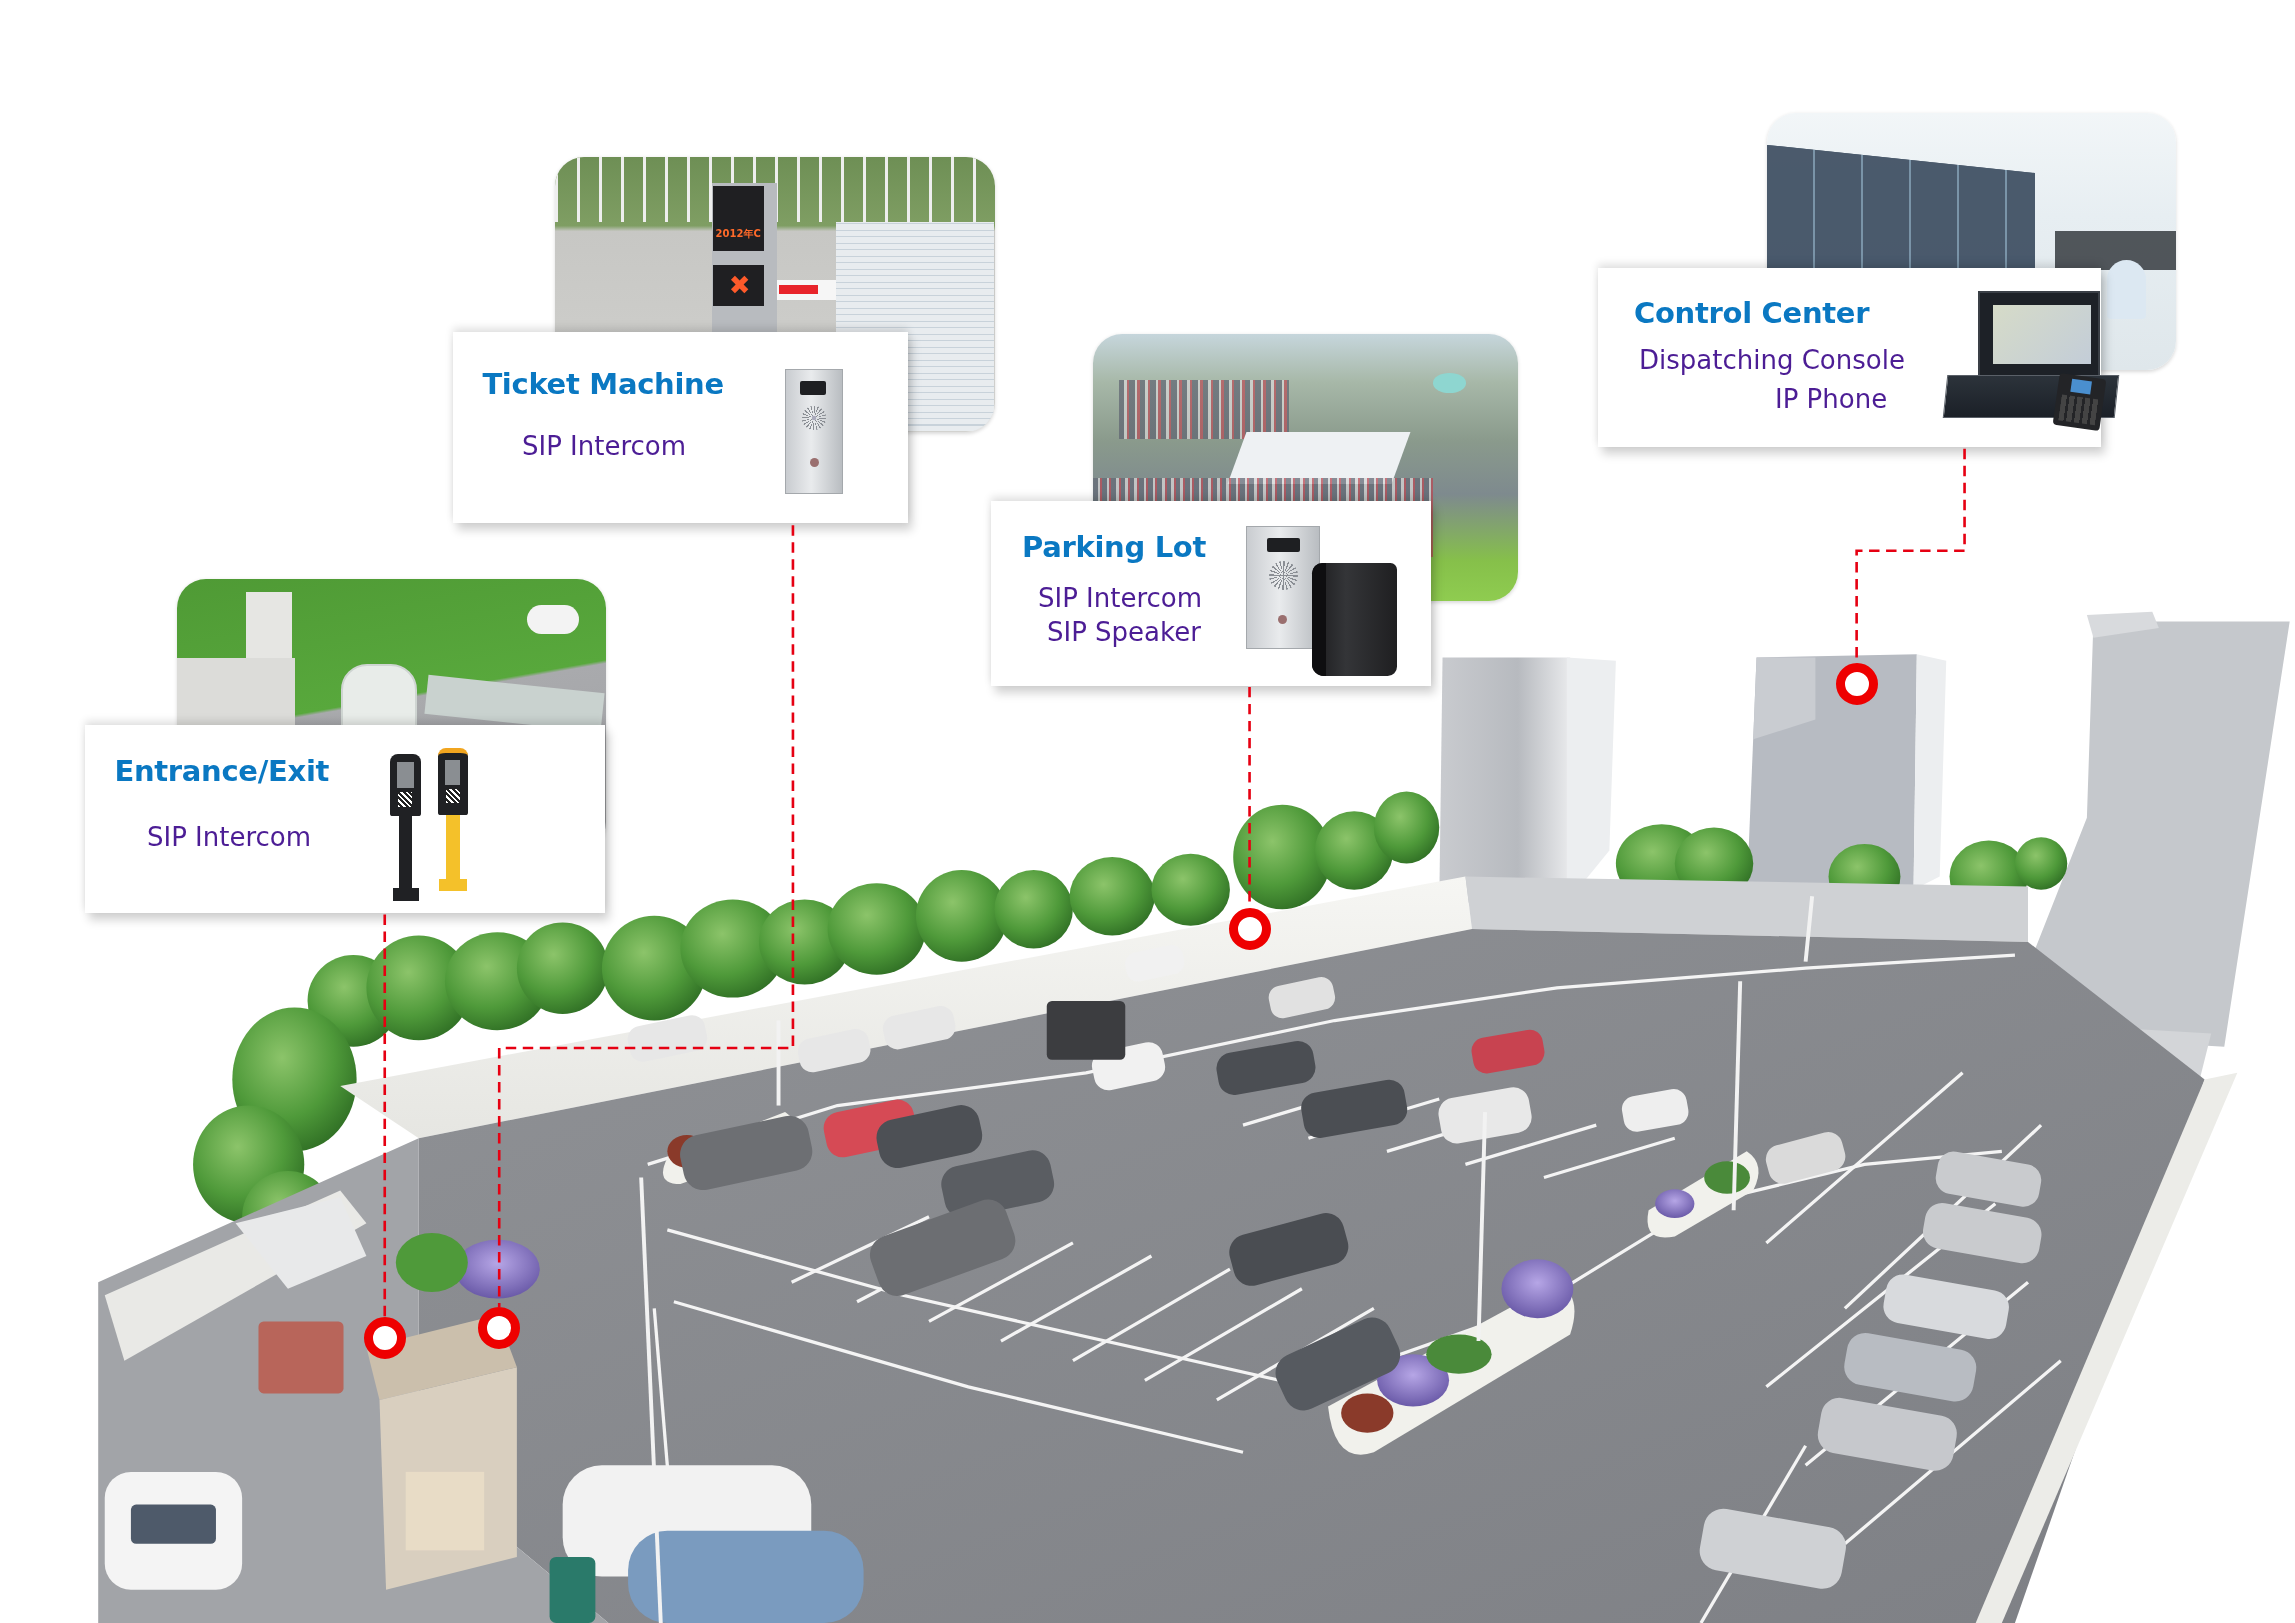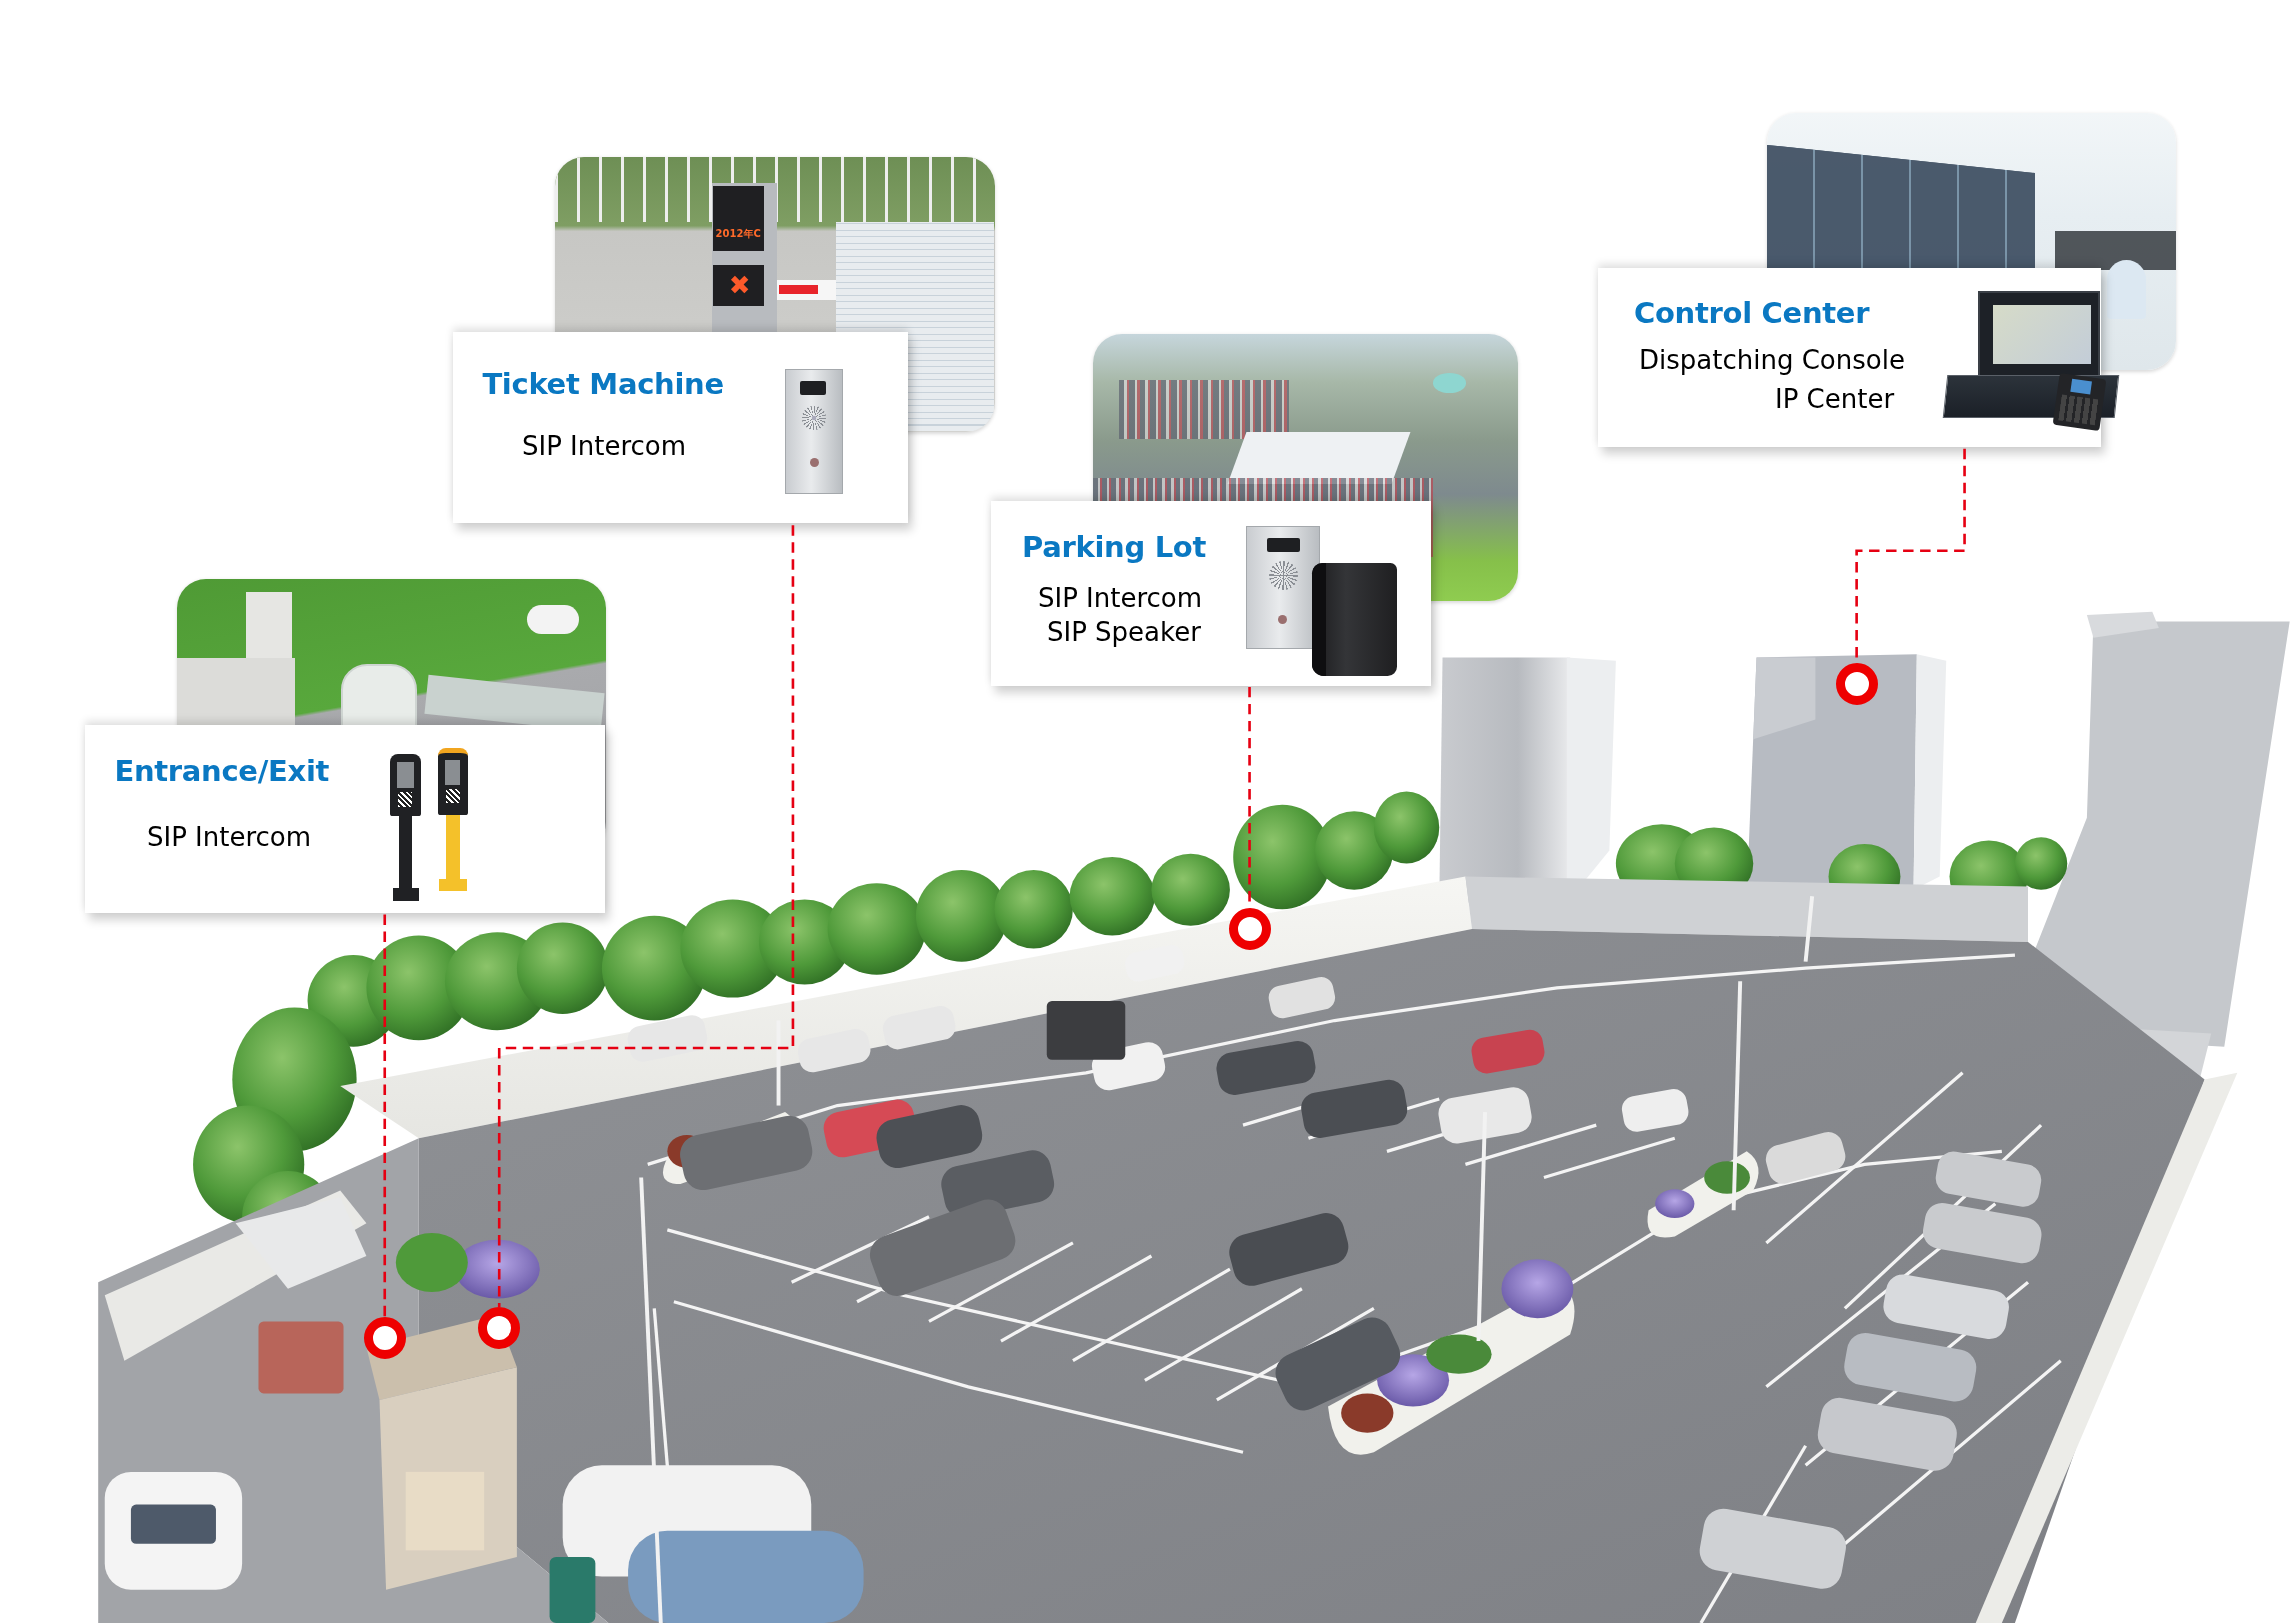--- a/index.html
+++ b/index.html
@@ -1,21 +1,21 @@
 <!DOCTYPE html>
 <html style="font-size:10.5px"><head>
 <meta charset="utf-8">
 <style>
   html, body { margin:0; padding:0; background:#ffffff; }
   body { width:2295px; height:1623px; position:relative; overflow:hidden; font-family:"DejaVu Sans","Liberation Sans",sans-serif; }
   .scene { position:absolute; left:0; top:0; width:2295px; height:1623px; }
   .photo { position:absolute; border-radius:29px; overflow:hidden; box-shadow:0 1.3px 3.9px rgba(0,0,0,0.15); }
   .card { position:absolute; background:#ffffff; box-shadow: 3.9px 6.5px 9.2px rgba(0,0,0,0.18), 0 -3.9px 7.9px rgba(0,0,0,0.12); }
   .card-title { position:absolute; color:#0a78c2; font-weight:bold; font-size:29px; letter-spacing:-0.3px; white-space:nowrap; font-family:"DejaVu Sans",sans-serif; }
-  .card-line { position:absolute; color:#000000; font-size:26px; white-space:nowrap; font-family:"DejaVu Sans",sans-serif; }
+  .card-line { position:absolute; color:#4c1d95; font-size:26px; white-space:nowrap; font-family:"DejaVu Sans",sans-serif; }
   .device { position:absolute; }
   .marker { position:absolute; width:42px; height:42px; margin-left:-21px; margin-top:-21px; border-radius:50%; background:#ffffff; border:9.8px solid #ee0000; box-sizing:border-box; }
 </style>
 </head>
 <body>
 
 <svg class="scene" viewBox="0 0 3508 2481" xmlns="http://www.w3.org/2000/svg">
   <defs>
     <linearGradient id="asph" x1="0" y1="0" x2="1" y2="1">
       <stop offset="0" stop-color="#8f9195"></stop>
@@ -240,21 +240,21 @@
     <div style="position:absolute; left:31px; top:88px; width:9.2px; height:9.2px; border-radius:50%; background:#9a6f6f;"></div>
   </div>
   <div class="device" style="left:321px; top:62px; width:85px; height:113px; background:linear-gradient(90deg,#1a1a1c,#343538 40%,#1f1f21); border-radius:10.5px 6.5px 9.2px 11.8px;">
     <div style="position:absolute; left:0; top:0; width:14.4px; height:113px; background:#0e0e10; border-radius:10.5px 0 0 11.8px;"></div>
   </div>
 </div>
 
 <div class="card" style="left:1598px; top:268px; width:503px; height:179px;">
   <div class="card-title" style="left:36px; top:27.5px;">Control Center</div>
   <div class="card-line" style="left:41px; top:77px;">Dispatching Console</div>
-  <div class="card-line" style="left:177px; top:116px;">IP Center</div>
+  <div class="card-line" style="left:177px; top:116px;">IP Phone</div>
   <div class="device" style="left:347px; top:23px;">
     <div style="position:absolute; left:33px; top:0; width:118px; height:82px; background:#1d2127; border:2px solid #3a3f46;">
       <div style="position:absolute; left:13px; top:11.8px; width:98px; height:59px; background:linear-gradient(135deg,#d6dbc8,#c3cdd8);"></div>
     </div>
     <div style="position:absolute; left:0; top:84px; width:170px; height:41px; background:linear-gradient(180deg,#2c333b,#1b2027); border:1.3px solid #5a6068; transform:skewX(-6deg);"></div>
   </div>
   <div class="device" style="left:458px; top:108px; width:47px; height:52px; background:#232427; border-radius:3.9px; transform:rotate(8deg);">
     <div style="position:absolute; left:13px; top:3.9px; width:19.6px; height:13px; background:#4a8fcf;"></div>
     <div style="position:absolute; left:5.2px; top:21px; width:37px; height:26px; background:repeating-linear-gradient(90deg,#444 0 5.2px,transparent 5.2px 7.9px);"></div>
   </div>

